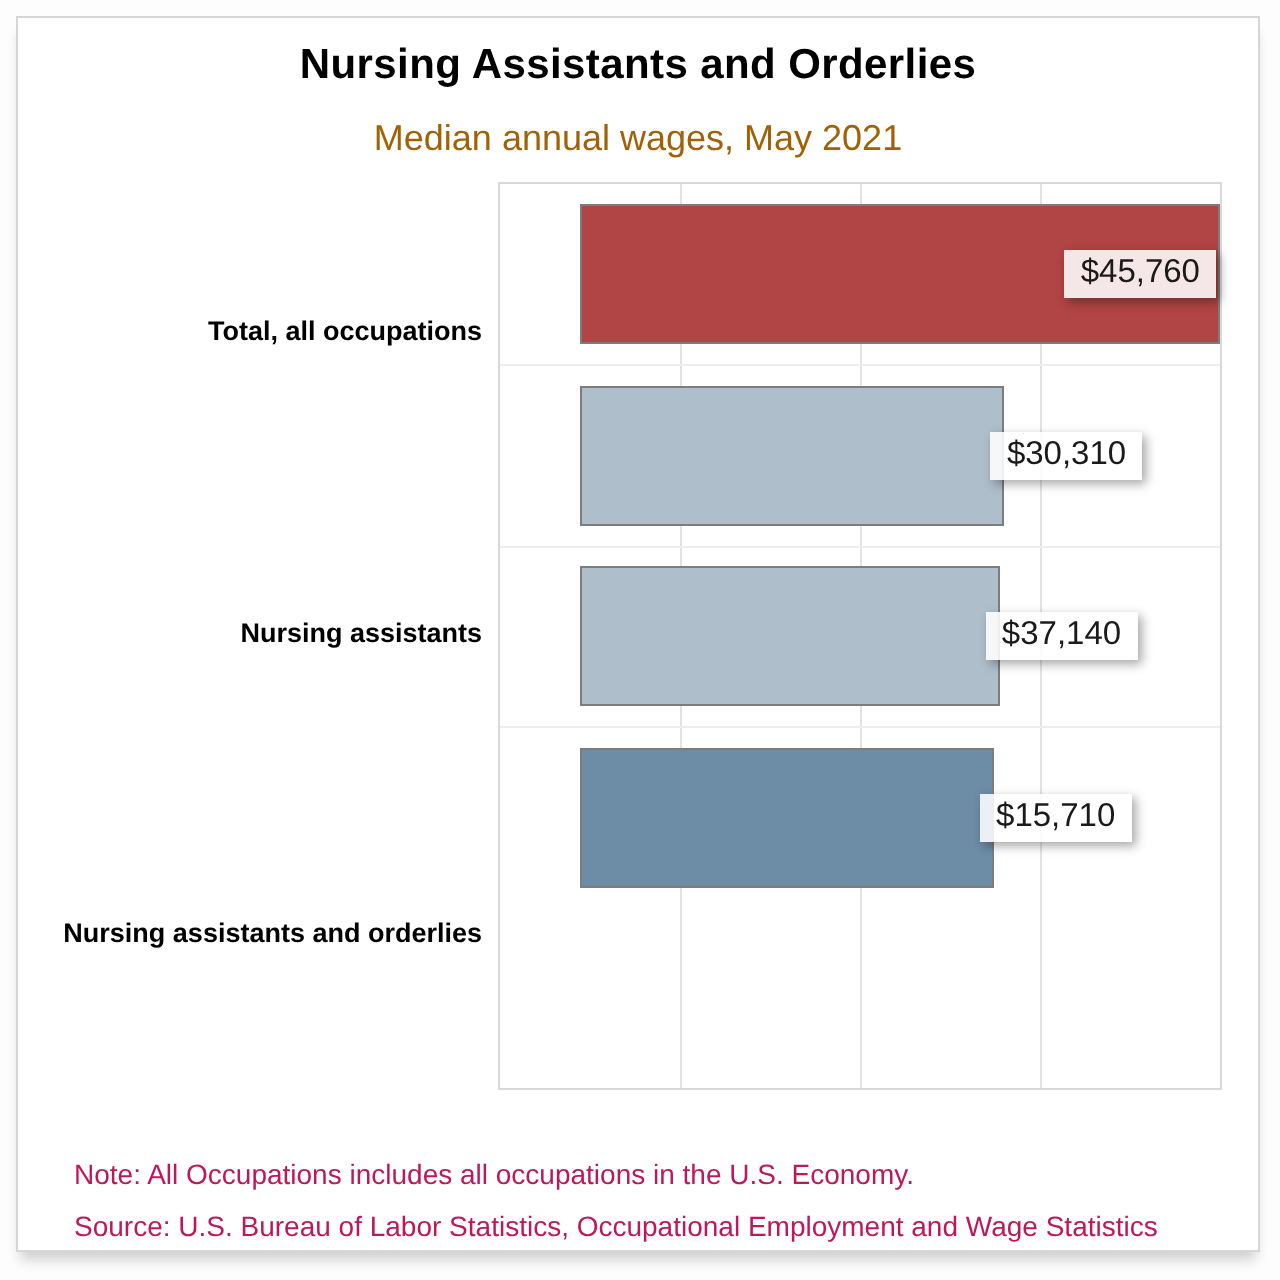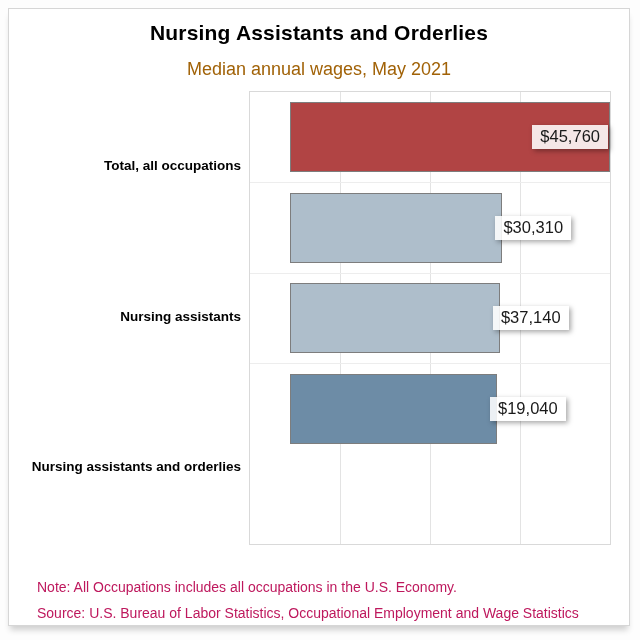--- a/index.html
+++ b/index.html
@@ -140,21 +140,21 @@
       <div class="bar-row">
         <div class="bar" style="width: 66.2369%; background: rgb(174, 190, 203);"></div>
         <div class="value-label" style="left: calc(66.2369% + 7px);">$30,310</div>
       </div>
       <div class="bar-row">
         <div class="bar" style="width: 65.5376%; background: rgb(174, 190, 203);"></div>
         <div class="value-label" style="left: calc(65.5376% + 7px);">$37,140</div>
       </div>
       <div class="bar-row">
         <div class="bar" style="width: 64.729%; background: rgb(109, 140, 166);"></div>
-        <div class="value-label" style="left: calc(64.729% + 7px);">$19,040</div>
+        <div class="value-label" style="left: calc(64.729% + 7px);">$15,710</div>
       </div>
     </div>
 
   <div class="notes">
     <div>Note: All Occupations includes all occupations in the U.S. Economy.</div>
     <div>Source: U.S. Bureau of Labor Statistics, Occupational Employment and Wage Statistics</div>
   </div>
 </div>
 
 </body></html>

